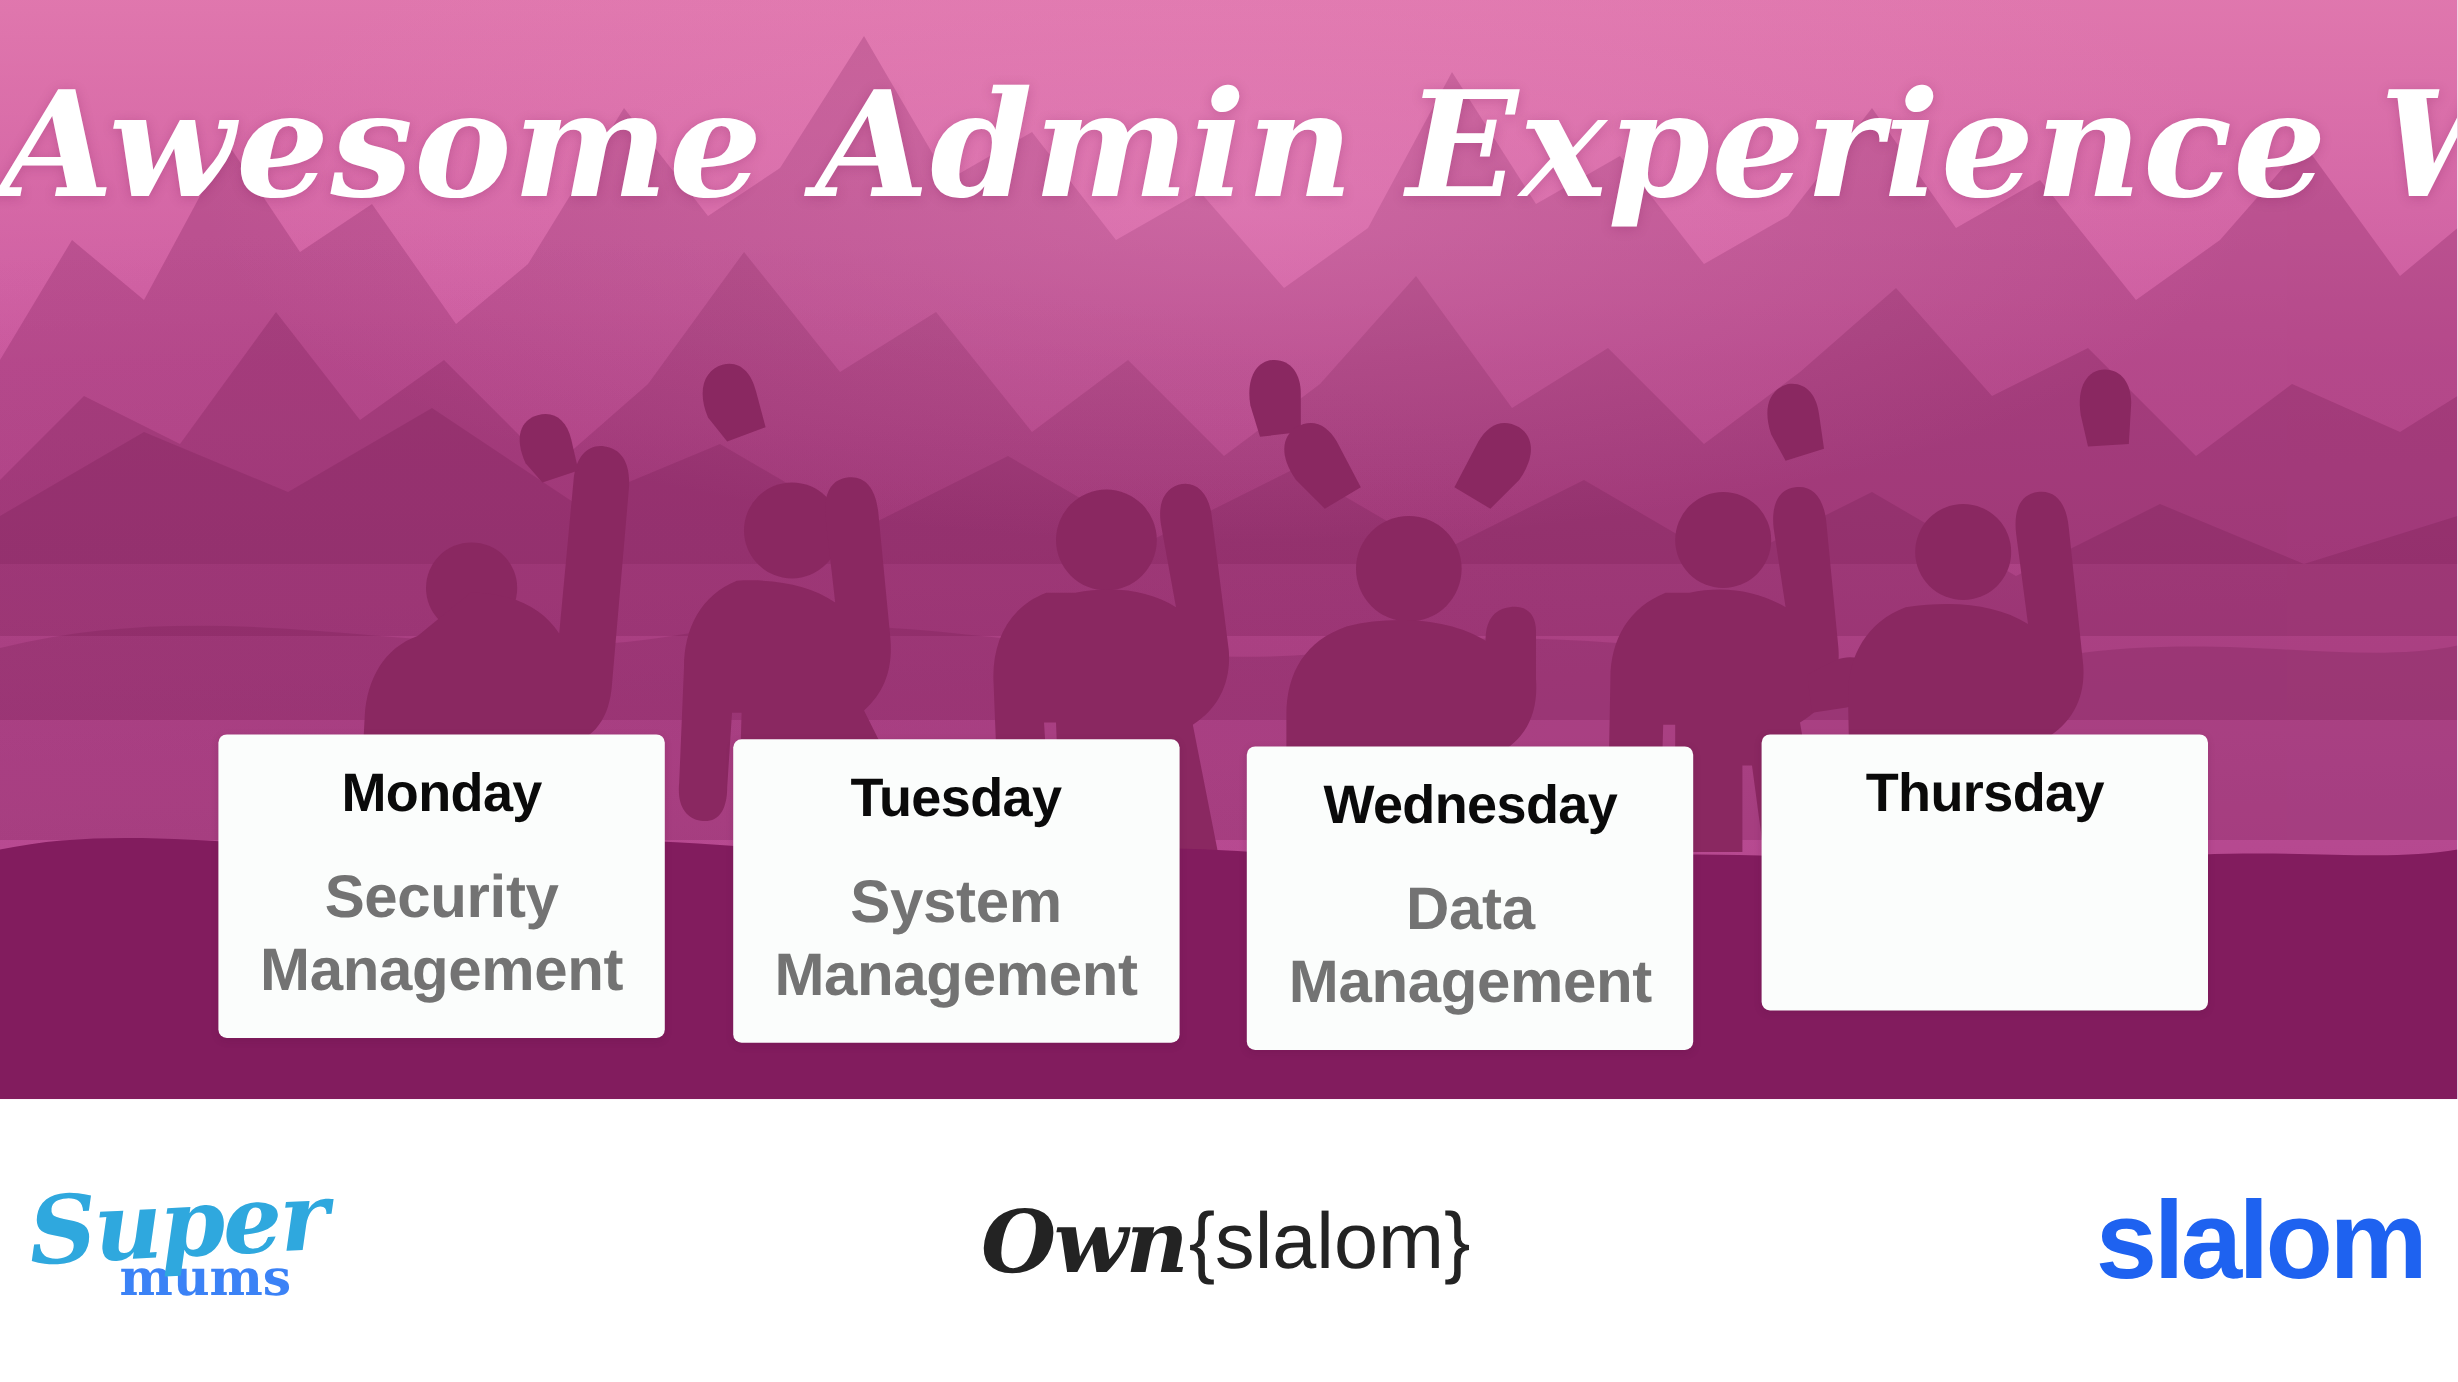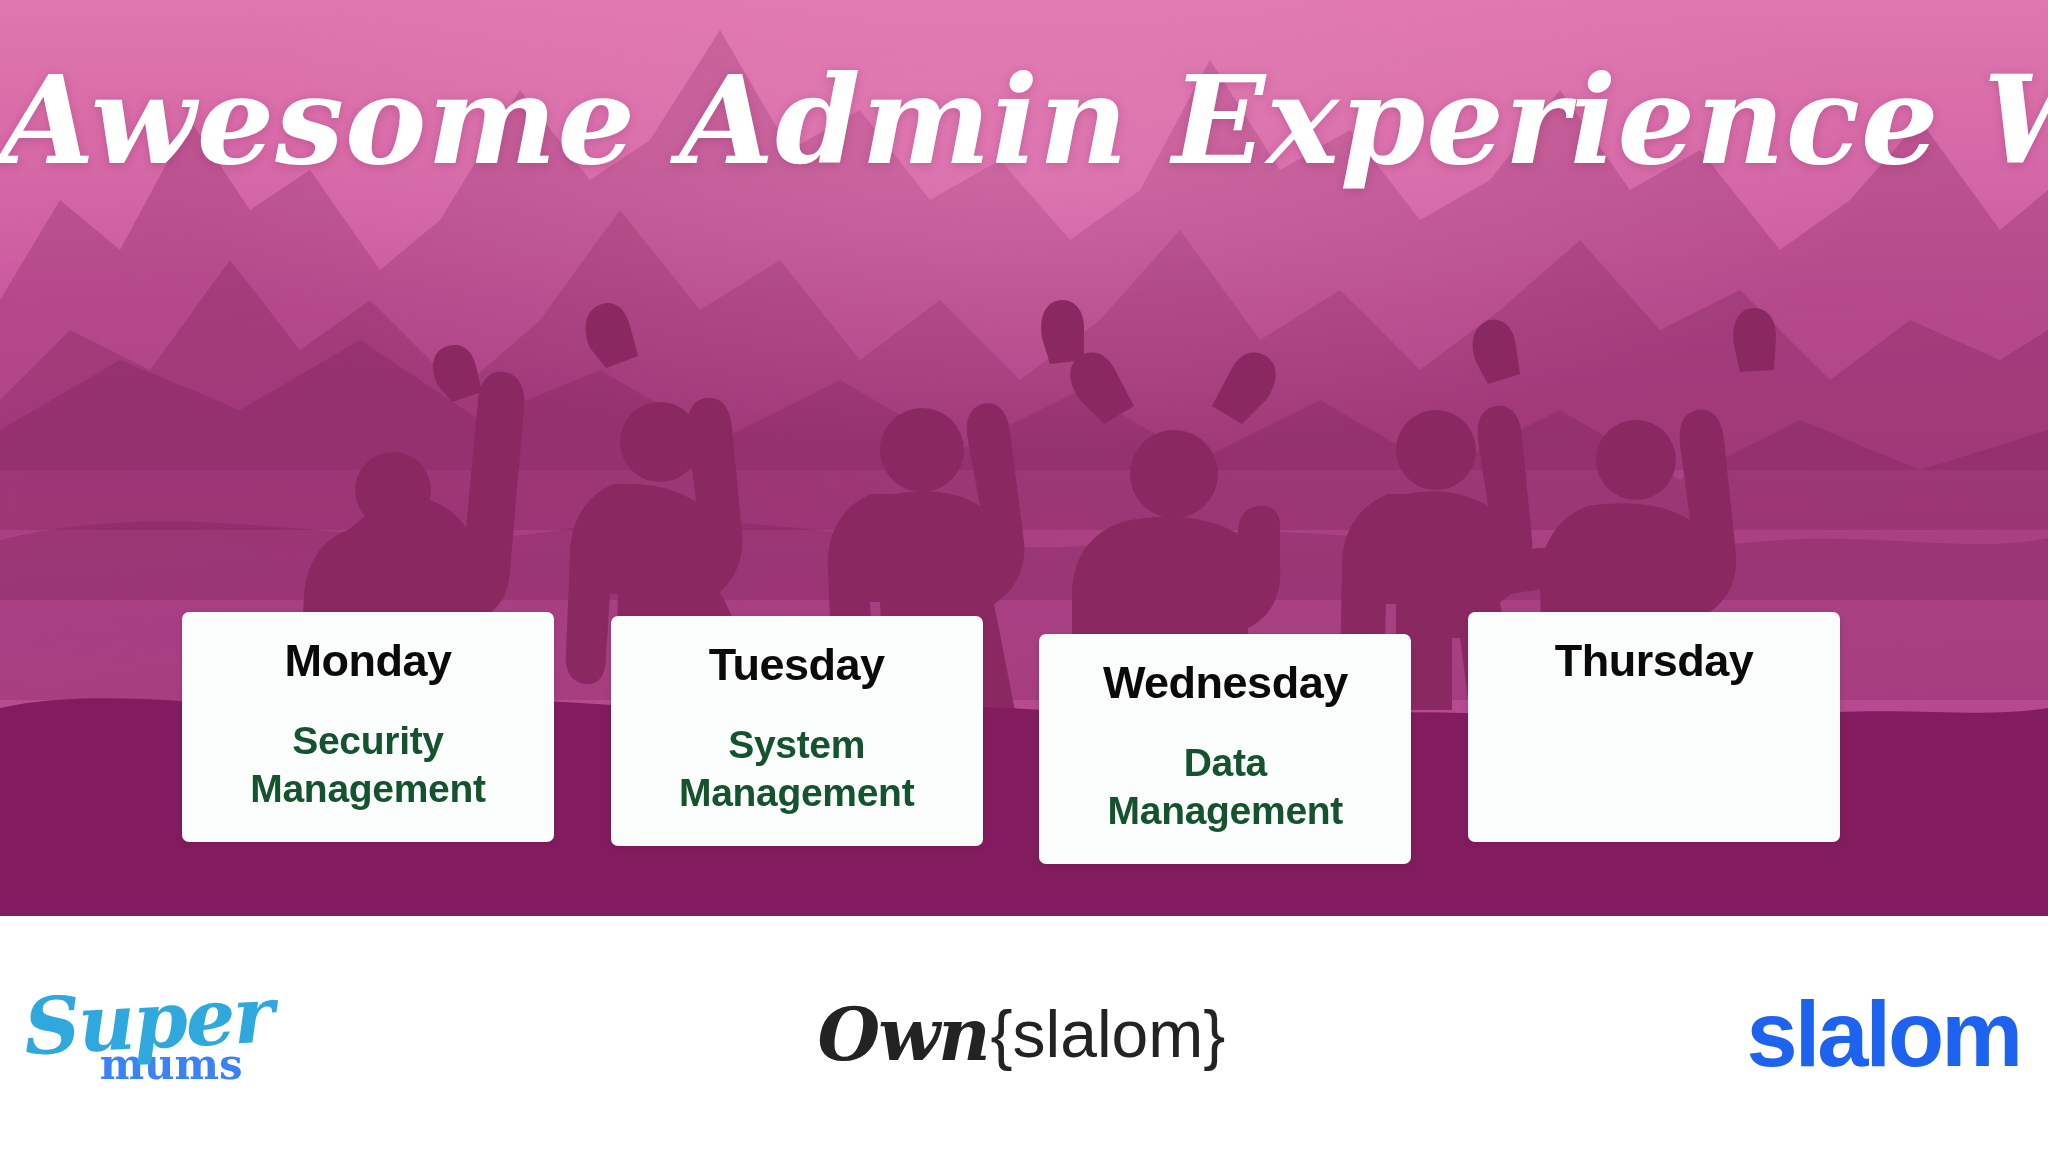--- a/index.html
+++ b/index.html
@@ -127,36 +127,36 @@
     box-shadow: 0 2px 6px rgba(90,15,65,0.18);
     padding: 26px 14px 26px 14px;
     box-sizing: border-box;
     text-align: center;
     display: flex;
     flex-direction: column;
     align-items: center;
     justify-content: flex-start;
   }
   .card:nth-child(2) { margin-top: 4px; }
-  .card:nth-child(3) { margin-top: 22px; }
+  .card:nth-child(3) { margin-top: 10px; justify-content: center; }
   .card:nth-child(4) { margin-top: 0px; }
 
   .card .day {
     font-family: "Liberation Sans", sans-serif;
     font-weight: 700;
     font-size: 45px;
     color: #0a0a0a;
     line-height: 1.0;
     letter-spacing: -0.5px;
   }
   .card .topic {
     font-family: "Liberation Sans", sans-serif;
     font-weight: 600;
-    font-size: 39px;
-    color: #14532d;
+    font-size: 50px;
+    color: #737373;
     line-height: 1.22;
     margin-top: 34px;
     letter-spacing: -0.3px;
   }
   .card .topic .l2 { display: block; }
 
   
   .footer {
     position: absolute;
     left: 0;

